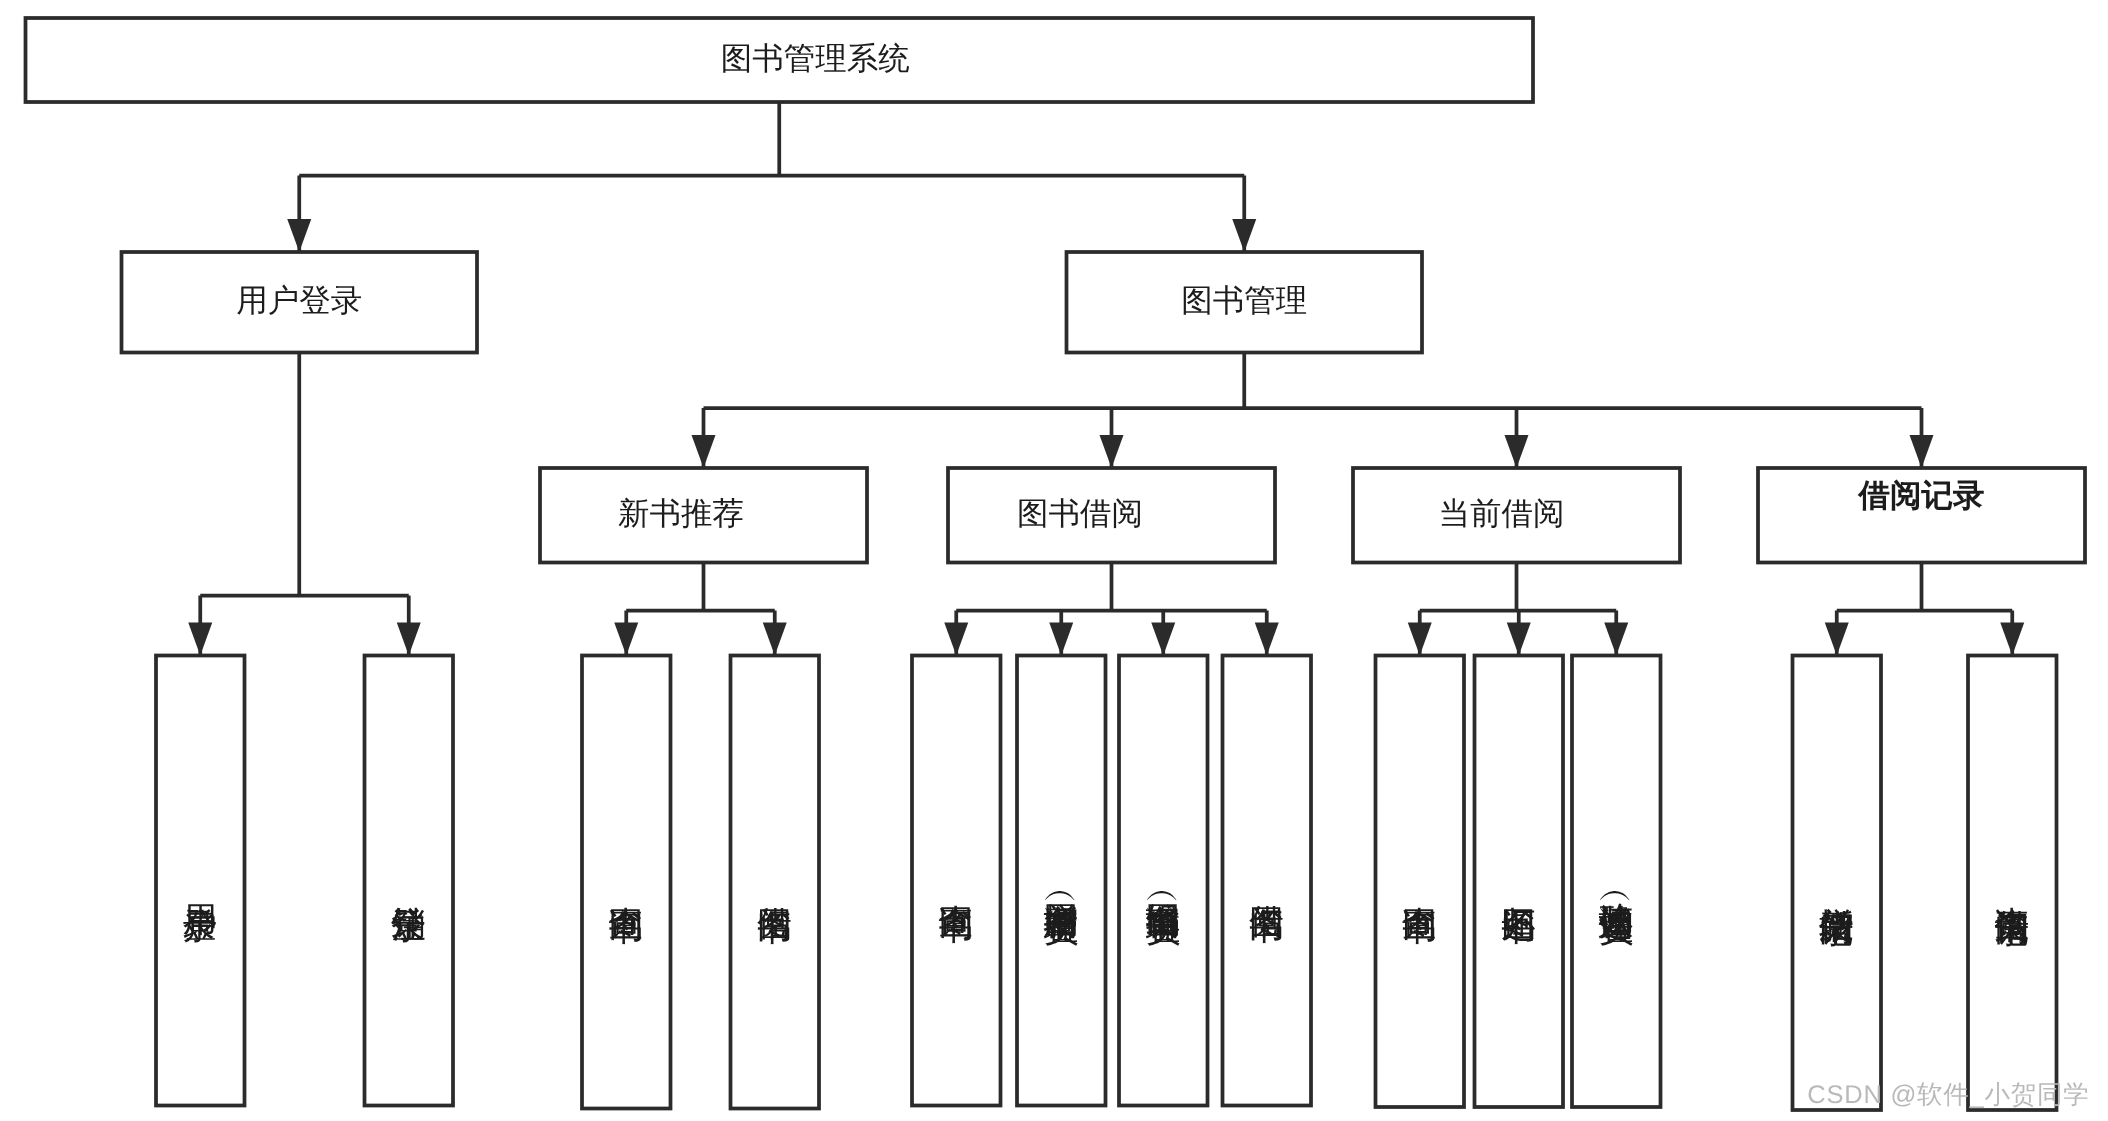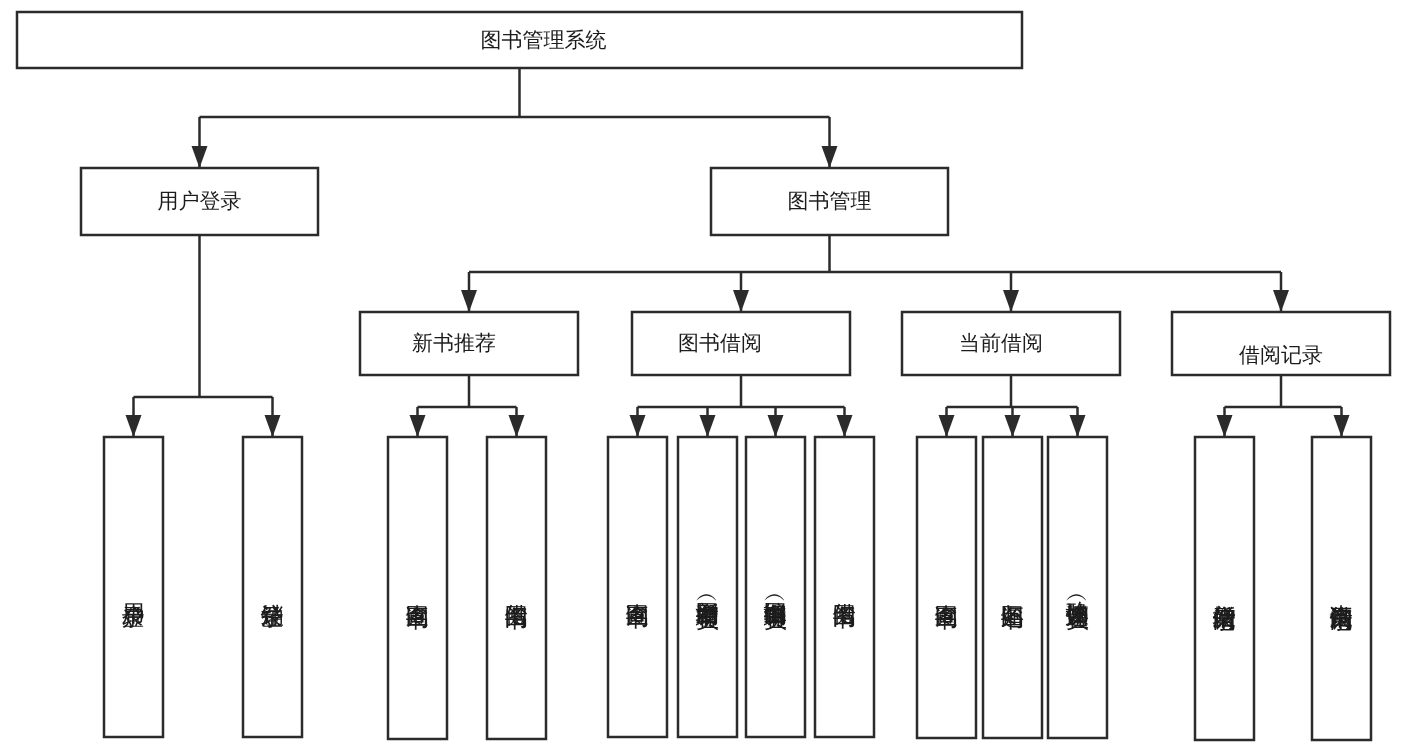--- a/index.html
+++ b/index.html
@@ -153,28 +153,29 @@
         <rect x="1312" y="437" width="59" height="303" class="node-box"></rect>
       </g>
   </svg>
   <div id="label-layer">
       <div class="node-label horizontal" style="left: 17px; top: 12px; width: 1029px; height: 56px; margin-left: 12px;">图书管理系统</div>
       <div class="node-label horizontal" style="left: 81px; top: 168px; width: 237px; height: 67px;">用户登录</div>
       <div class="node-label horizontal" style="left: 711px; top: 168px; width: 237px; height: 67px; text-align: right;">图书管理</div>
       <div class="node-label horizontal" style="left: 360px; top: 312px; width: 188px; height: 63px;">新书推荐</div>
       <div class="node-label horizontal" style="left: 632px; top: 312px; width: 176px; height: 63px;">图书借阅</div>
       <div class="node-label horizontal" style="left: 902px; top: 312px; width: 198px; height: 63px;">当前借阅</div>
-      <div class="node-label horizontal" style="left: 1172px; top: 328px; width: 218px; height: 54px;">借阅记录</div>
+      <div class="node-label horizontal" style="left: 1172px; top: 304px; width: 218px; height: 54px; font-weight: bold;">借阅记录</div>
       <div class="node-label vertical" style="left: 104px; top: 437px; width: 59px; height: 300px;">用户登录</div>
       <div class="node-label vertical" style="left: 243px; top: 437px; width: 59px; height: 300px;">注销登录</div>
       <div class="node-label vertical" style="left: 388px; top: 437px; width: 59px; height: 302px;">查询图书</div>
       <div class="node-label vertical" style="left: 487px; top: 437px; width: 59px; height: 302px;">借阅图书</div>
       <div class="node-label vertical" style="left: 608px; top: 437px; width: 59px; height: 300px;">查询图书</div>
       <div class="node-label vertical" style="left: 678px; top: 437px; width: 59px; height: 300px;">新增图书（管理员）</div>
       <div class="node-label vertical" style="left: 746px; top: 437px; width: 59px; height: 300px;">编辑图书（管理员）</div>
       <div class="node-label vertical" style="left: 815px; top: 437px; width: 59px; height: 300px;">借阅图书</div>
       <div class="node-label vertical" style="left: 917px; top: 437px; width: 59px; height: 301px;">查询图书</div>
       <div class="node-label vertical" style="left: 983px; top: 437px; width: 59px; height: 301px;">归还图书</div>
       <div class="node-label vertical" style="left: 1048px; top: 437px; width: 59px; height: 301px;">确认归还（管理员）</div>
       <div class="node-label vertical" style="left: 1195px; top: 437px; width: 59px; height: 303px;">新增借阅记录</div>
       <div class="node-label vertical" style="left: 1312px; top: 437px; width: 59px; height: 303px;">查询借阅记录</div>
     </div>
+  <div class="watermark">CSDN @软件_小贺同学</div>
 </div>
 
 </body></html>

